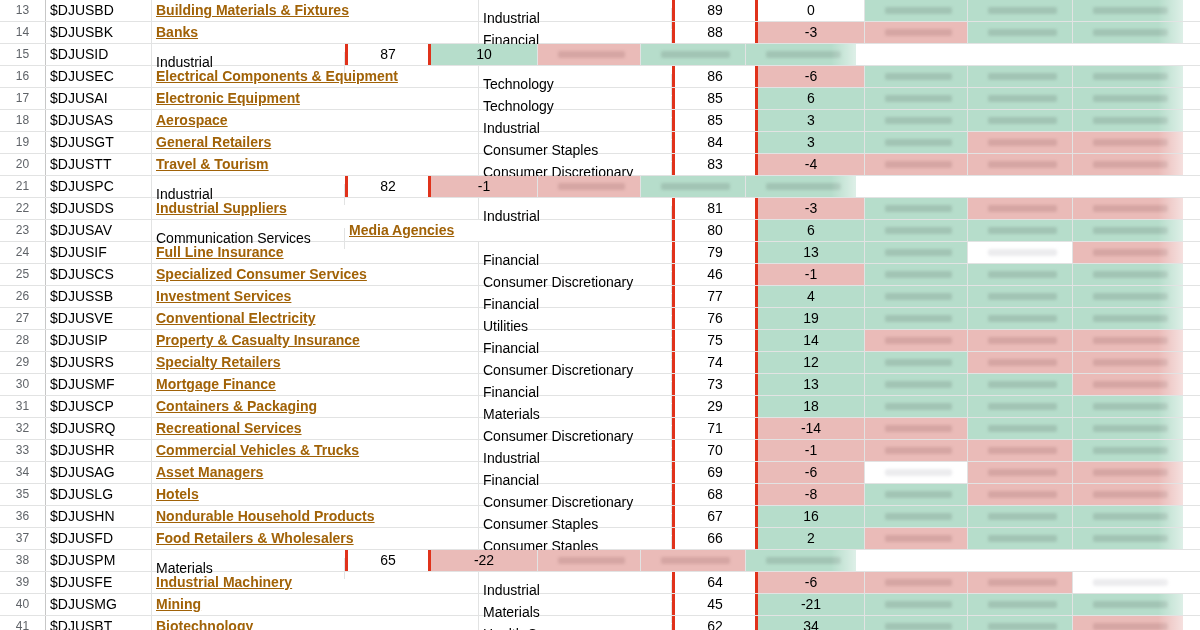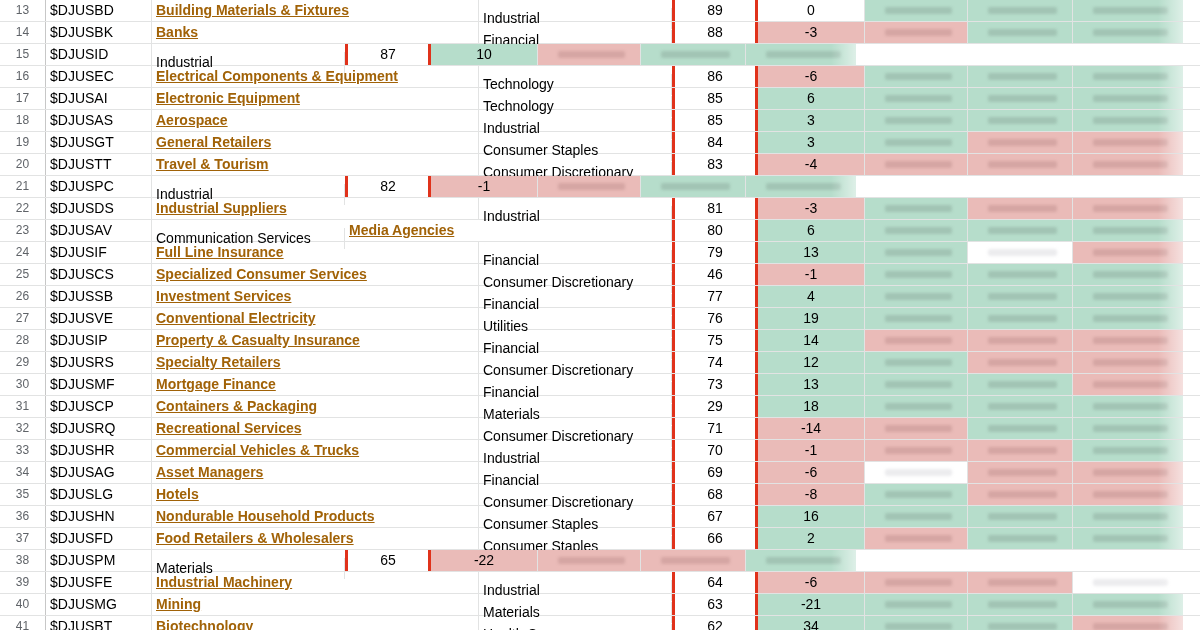--- a/index.html
+++ b/index.html
@@ -493,21 +493,21 @@
       </div>
     <div class="cell c-blur c-b3 bg-white">
         <div class="blurbar"></div>
       </div>
   </div>
     <div class="row">
     <div class="cell c-num">40</div>
     <div class="cell c-tick">$DJUSMG</div>
     <div class="cell c-name"><span>Mining</span></div>
     <div class="cell c-sector">Materials</div>
-    <div class="cell c-score">63</div>
+    <div class="cell c-score">45</div>
     <div class="cell c-delta bg-green">-21</div>
     <div class="cell c-blur c-b1 bg-green">
         <div class="blurbar"></div>
       </div>
     <div class="cell c-blur c-b2 bg-green">
         <div class="blurbar"></div>
       </div>
     <div class="cell c-blur c-b3 bg-green">
         <div class="blurbar"></div>
       </div>

